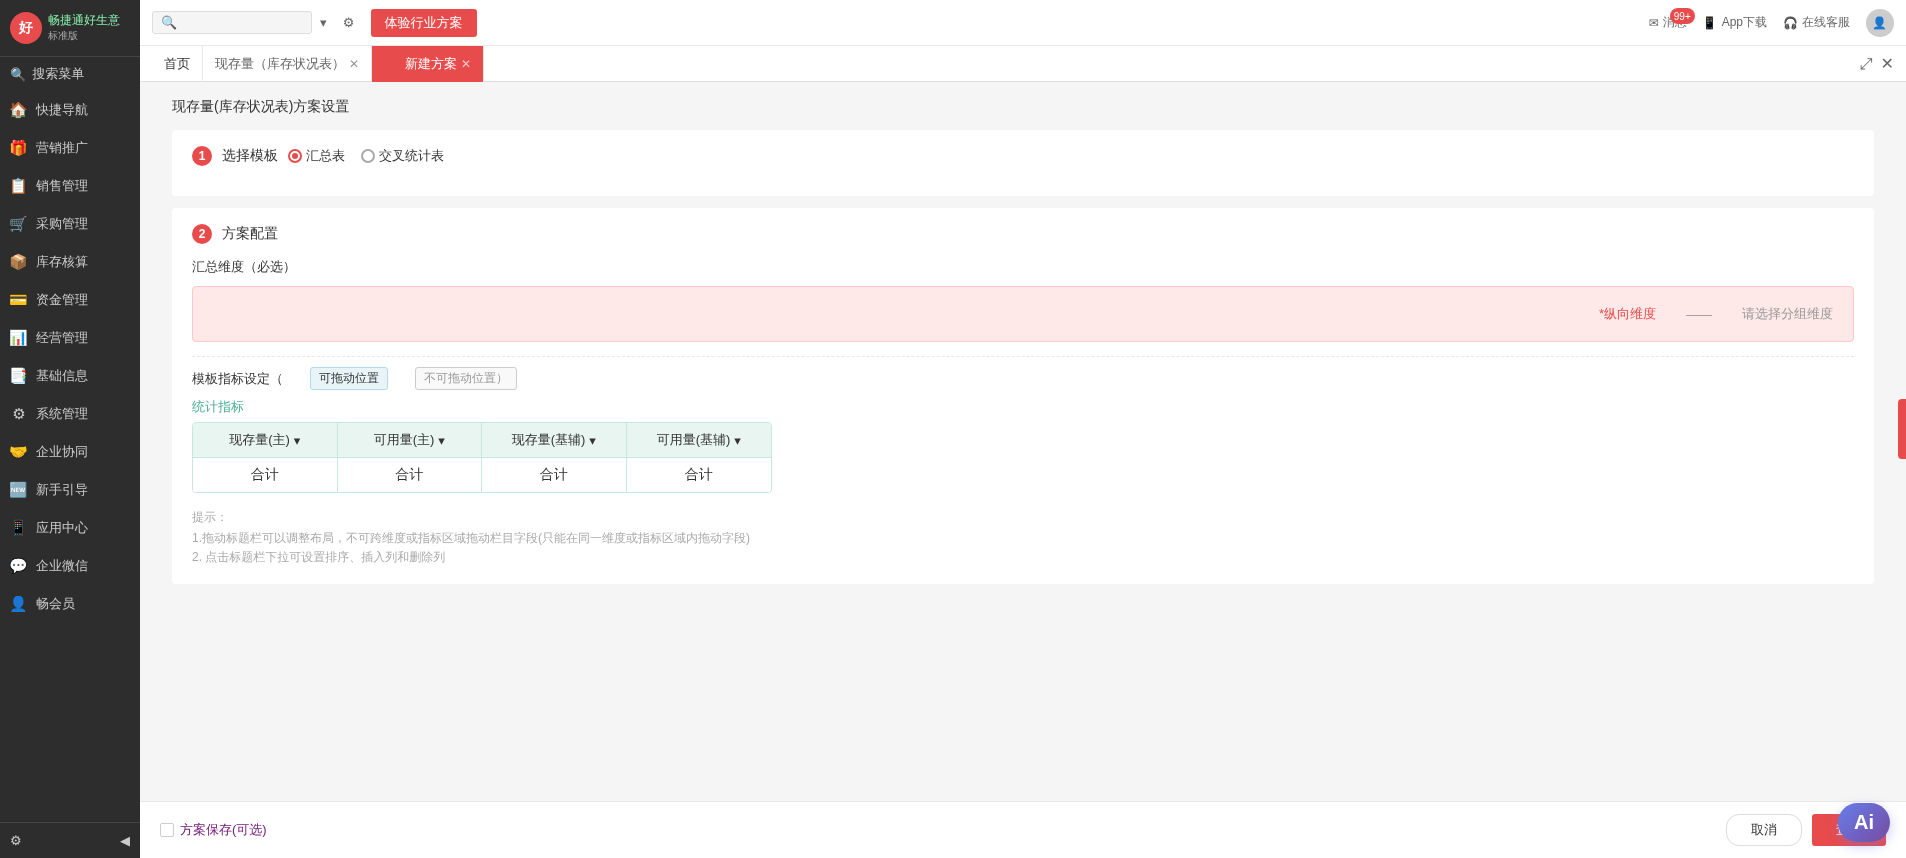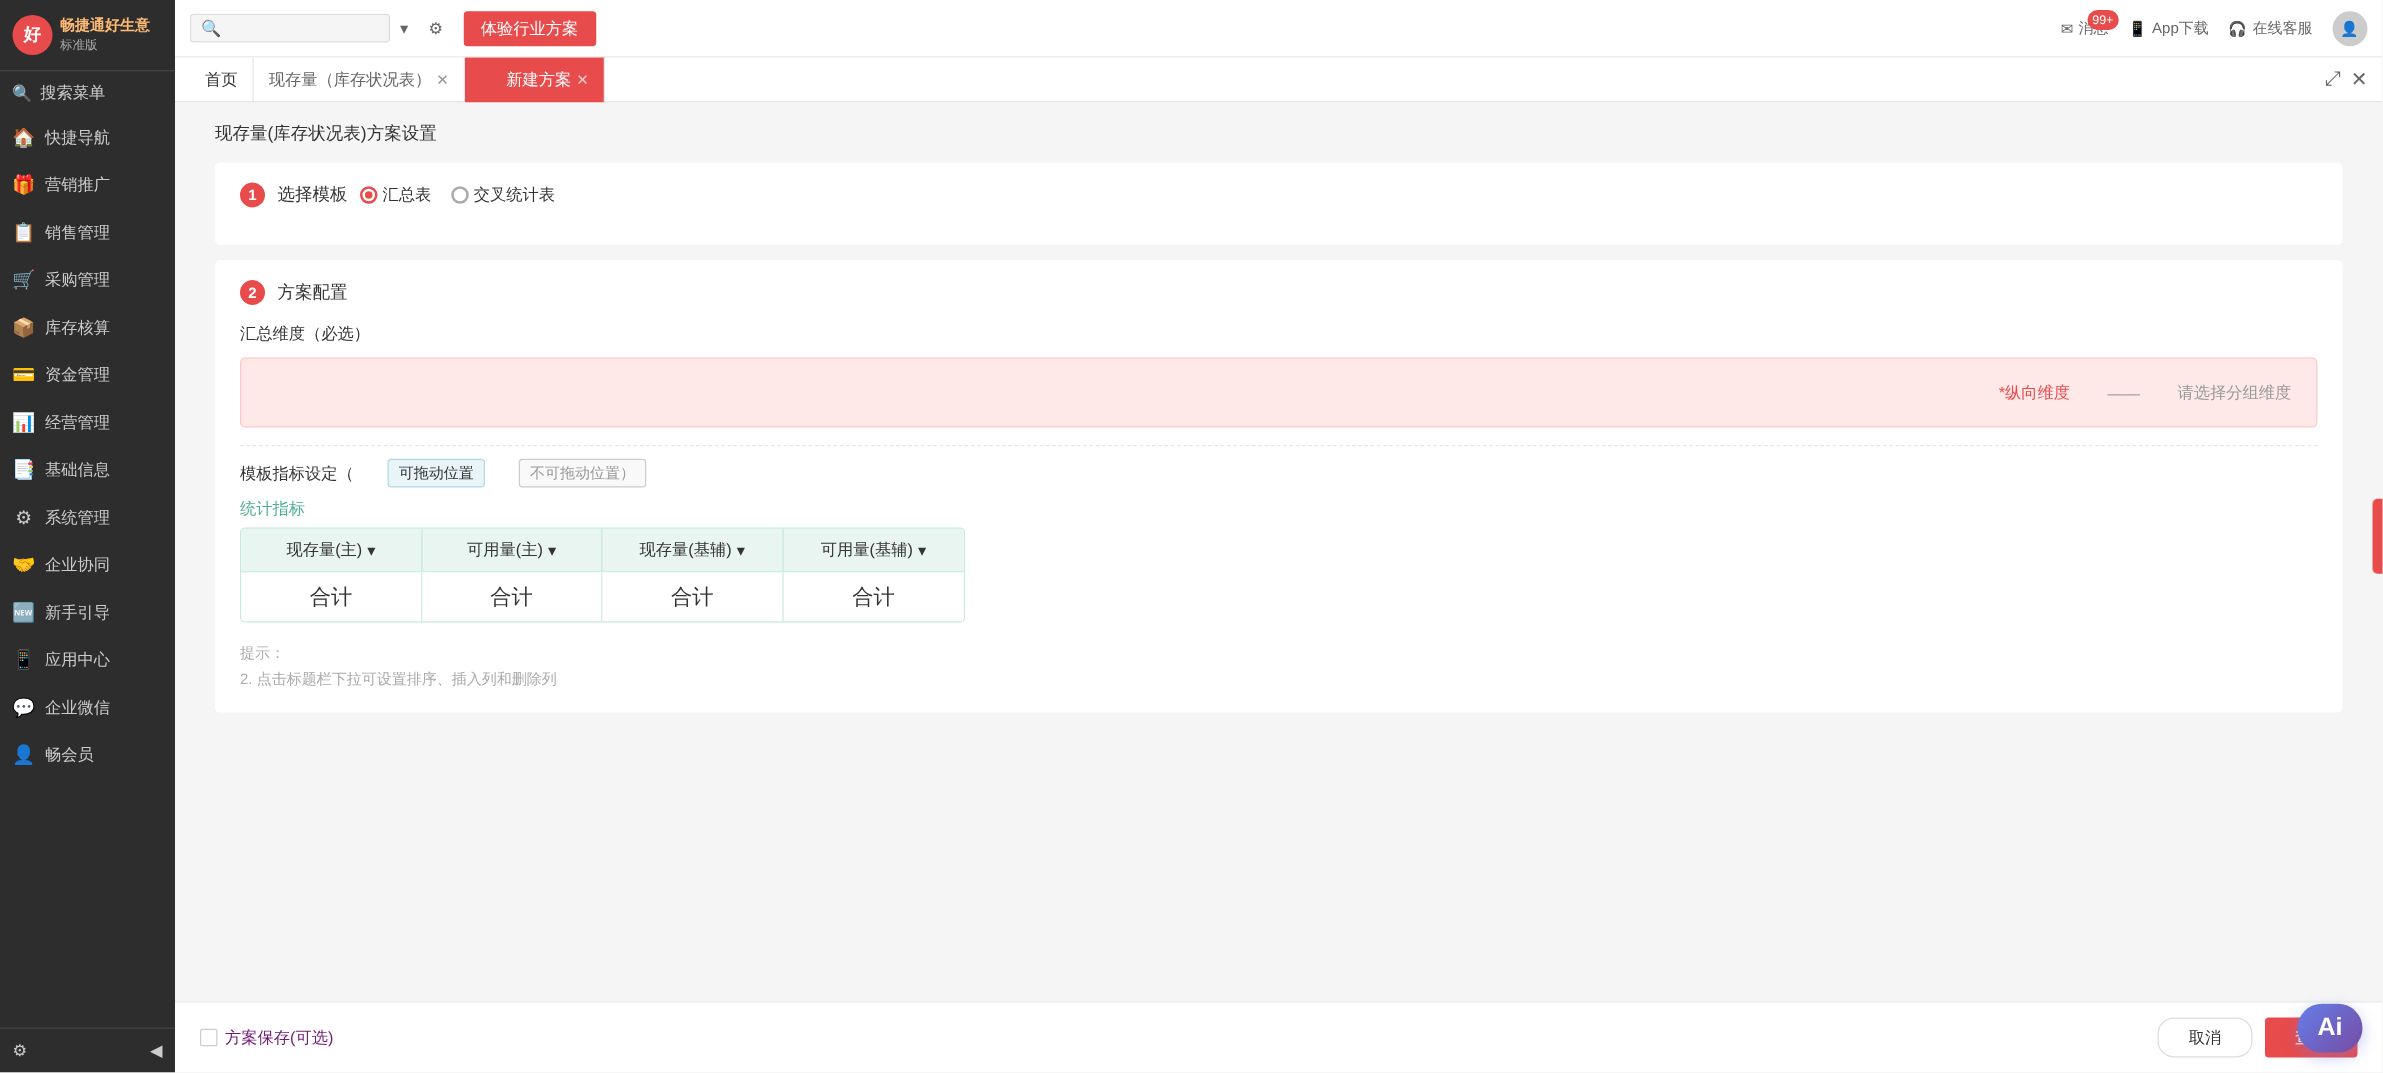--- a/index.html
+++ b/index.html
@@ -22,21 +22,21 @@
       gap: 6px;
       border-bottom: 1px solid #444;
     }
     .sidebar-logo-icon {
       width: 32px; height: 32px;
       background: #e84b4b;
       border-radius: 50%;
       display: flex; align-items: center; justify-content: center;
       color: white; font-weight: bold; font-size: 14px;
     }
-    .sidebar-logo-text { font-size: 12px; color: #fdba74; line-height: 1.3; font-weight: bold; }
+    .sidebar-logo-text { font-size: 12px; color: #86efac; line-height: 1.3; }
     .sidebar-logo-sub { font-size: 10px; color: #aaa; }
     .sidebar-search {
       padding: 8px 10px;
       display: flex; align-items: center; gap: 6px;
       cursor: pointer; color: #ccc;
       font-size: 13px;
     }
     .sidebar-item {
       padding: 10px 10px;
       display: flex; align-items: center; gap: 8px;
@@ -227,21 +227,21 @@
       display: flex; align-items: center; justify-content: center; gap: 4px;
       font-size: 13px; color: #333;
     }
     .stat-table-header-cell:last-child { border-right: none; }
     .stat-table-body {
       display: grid; grid-template-columns: repeat(4, 1fr);
       border-top: 1px solid #c5e8e0;
     }
     .stat-table-body-cell {
       padding: 8px 12px; border-right: 1px solid #c5e8e0;
-      text-align: center; font-size: 17px; color: #333; background: #fff;
+      text-align: center; font-size: 14px; color: #333; background: #fff;
     }
     .stat-table-body-cell:last-child { border-right: none; }
 
     .tips-box { margin-top: 16px; }
     .tips-title { color: #aaa; font-size: 12px; margin-bottom: 4px; }
     .tip-item { color: #aaa; font-size: 12px; margin-bottom: 2px; }
 
     
     .bottombar {
       background: #fff; border-top: 1px solid #e8e8e8;
@@ -481,20 +481,21 @@
         <div class="stat-table-body">
           <div class="stat-table-body-cell">合计</div>
           <div class="stat-table-body-cell">合计</div>
           <div class="stat-table-body-cell">合计</div>
           <div class="stat-table-body-cell">合计</div>
         </div>
       </div>
 
       <div class="tips-box">
         <div class="tips-title">提示：</div>
+        <div class="tip-item">1.拖动标题栏可以调整布局，不可跨维度或指标区域拖动栏目字段(只能在同一维度或指标区域内拖动字段)</div>
         <div class="tip-item">2. 点击标题栏下拉可设置排序、插入列和删除列</div>
       </div>
     </div>
   </div>
 
   <div class="bottombar">
     <div class="save-option">
       <div class="checkbox"></div>
       <span>方案保存(可选)</span>
     </div>

